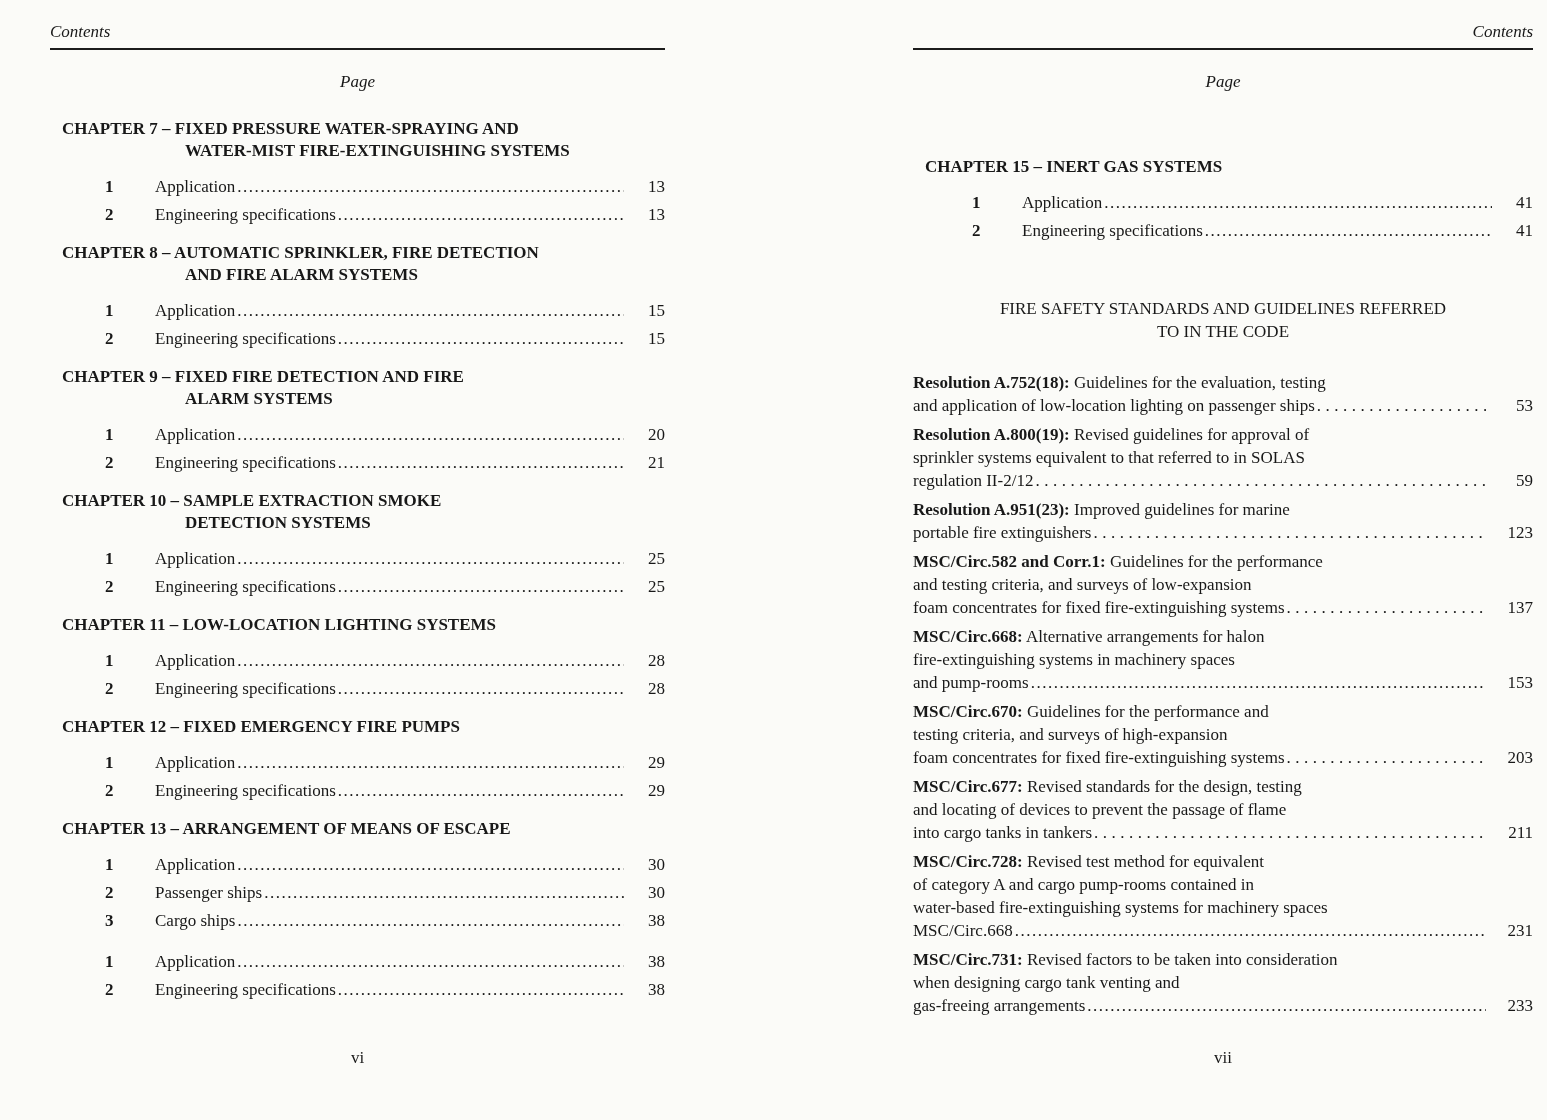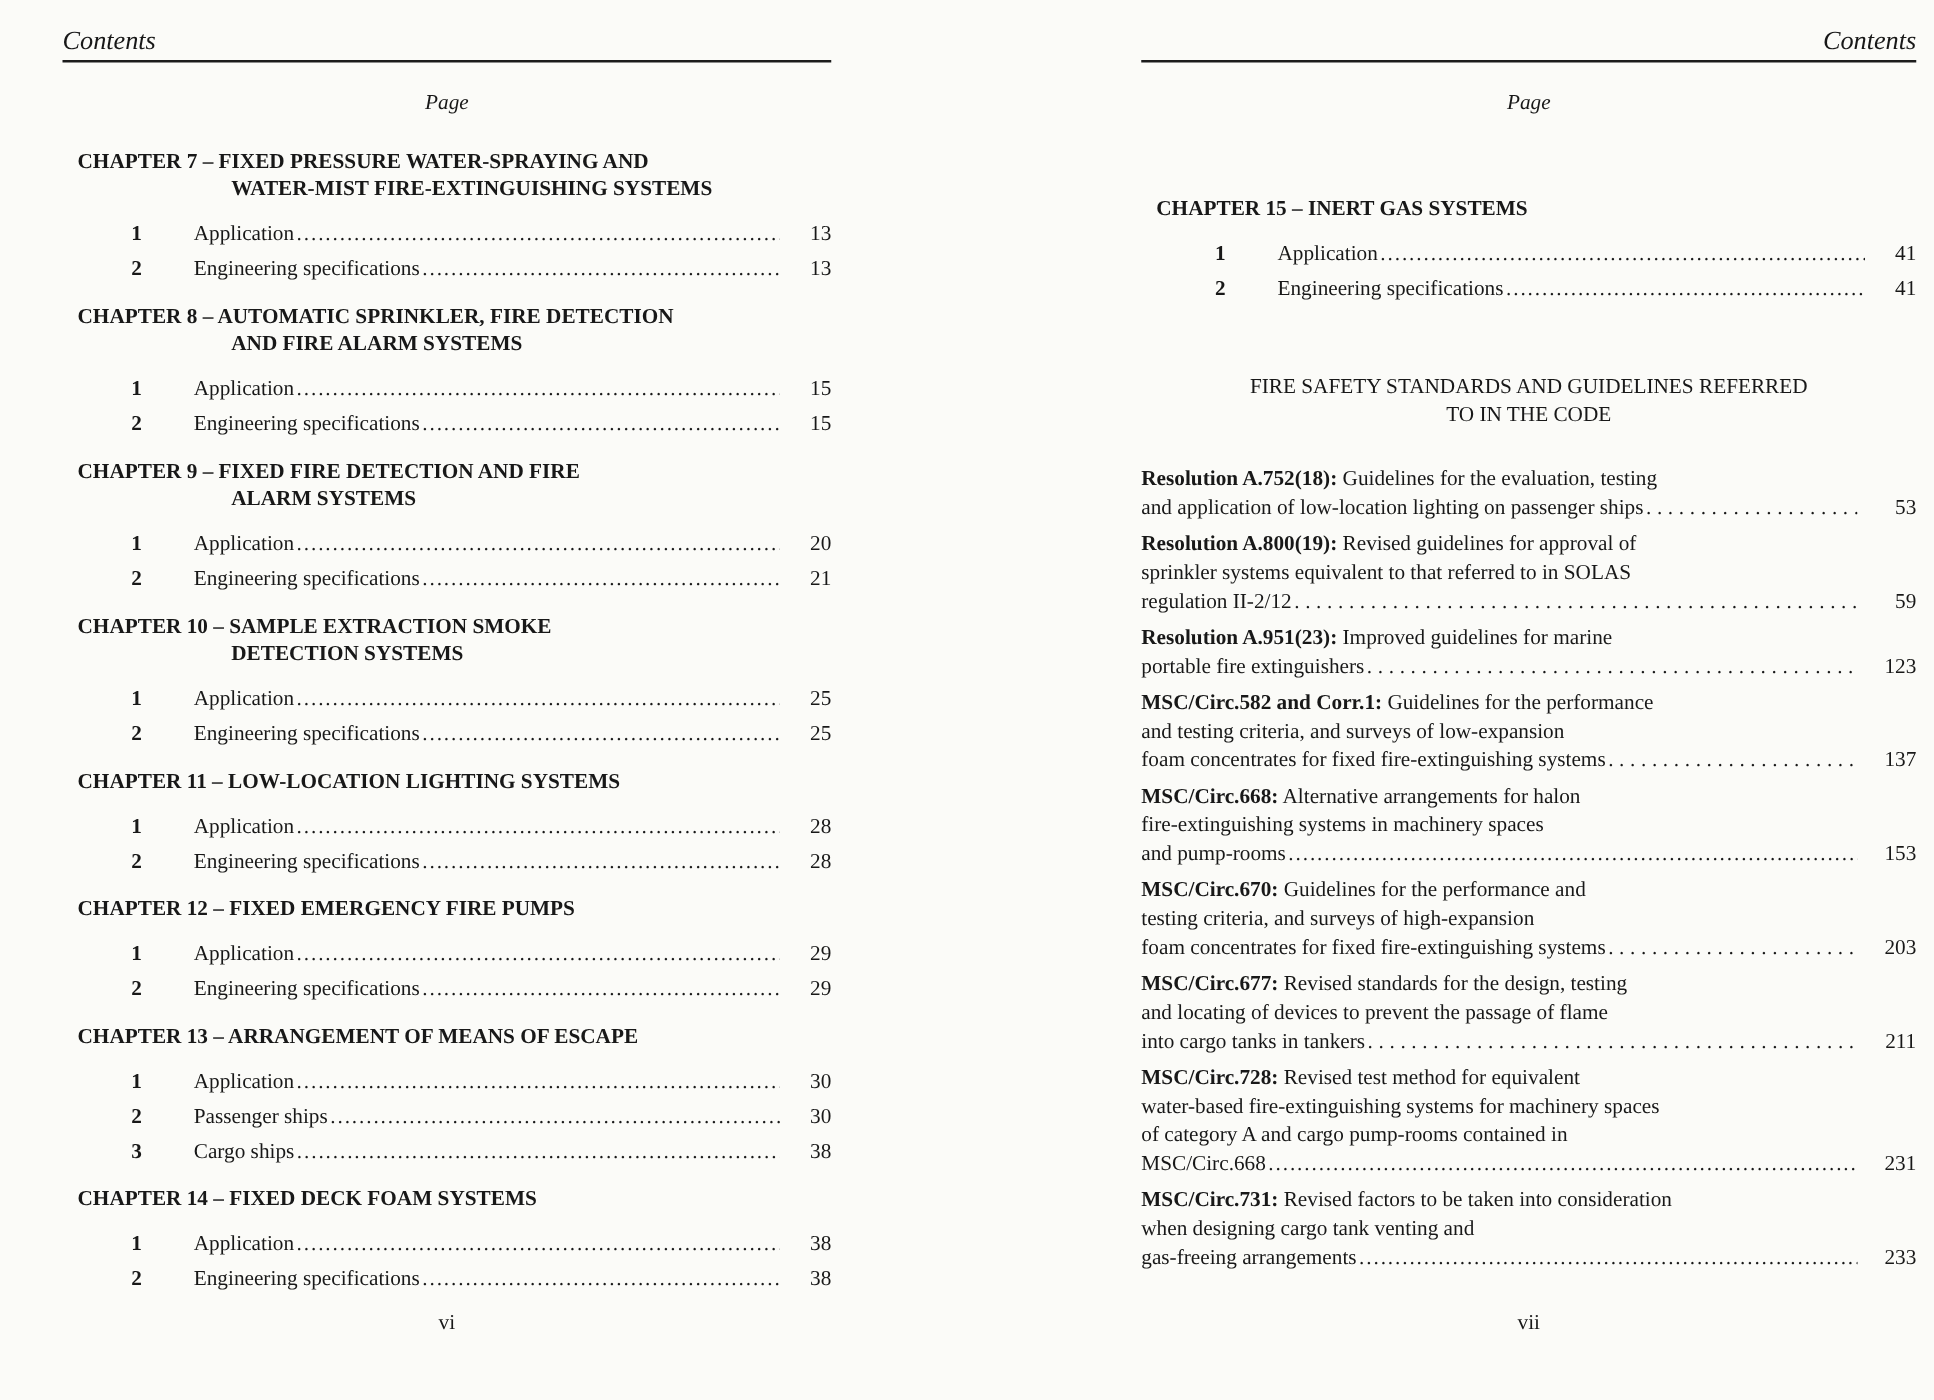--- a/index.html
+++ b/index.html
@@ -10,21 +10,21 @@
     color: #181818;
     font-family: "Liberation Serif", serif;
     font-size: 17px;
     position: relative;
     overflow: hidden;
   }
   .page { position: absolute; top: 22px; }
   .page-left  { left: 50px;  width: 615px; }
   .page-right { left: 913px; width: 620px; }
 
-  .running-head { font-style: italic; font-size: 21px; line-height: 20px; }
+  .running-head { font-style: italic; font-size: 17px; line-height: 20px; }
   .page-right .running-head { text-align: right; }
   .head-rule { border: none; border-top: 2.5px solid #1c1c1c; margin: 6px 0 0 0; height: 0; }
   .page-label { font-style: italic; text-align: center; margin-top: 22px; line-height: 20px; }
 
   .toc { margin-top: 26px; margin-left: 12px; }
   .page-right .toc { margin-top: 64px; }
 
   .chapter { margin-bottom: 13px; }
   .ch-title { margin-bottom: 11px; }
   .ch-line1, .ch-line2 { font-weight: bold; line-height: 22px; white-space: nowrap; }
@@ -194,23 +194,20 @@
       </div>
       <div class="entry">
         <span class="e-num">3</span>
         <span class="e-label">Cargo ships</span>
         <span class="leader"></span>
         <span class="e-page">38</span>
       </div>
     </div>
 
     <div class="chapter">
-      <div class="ch-title">
-        <div class="ch-line1">CHAPTER 14 – FIXED DECK FOAM SYSTEMS</div>
-      </div>
       <div class="entry">
         <span class="e-num">1</span>
         <span class="e-label">Application</span>
         <span class="leader"></span>
         <span class="e-page">38</span>
       </div>
       <div class="entry">
         <span class="e-num">2</span>
         <span class="e-label">Engineering specifications</span>
         <span class="leader"></span>
@@ -340,22 +337,22 @@
         <span class="leader spaced"></span>
         <span class="pagenum">211</span>
       </div>
     </div>
 
     <div class="standard">
       <div class="std-line">
         <span class="std-ref">MSC/Circ.728:</span>
         <span>Revised test method for equivalent</span>
       </div>
+      <div class="std-line">of category A and cargo pump-rooms contained in</div>
       <div class="std-line">water-based fire-extinguishing systems for machinery spaces</div>
-      <div class="std-line">of category A and cargo pump-rooms contained in</div>
       <div class="std-line lastline">
         <span>MSC/Circ.668</span>
         <span class="leader"></span>
         <span class="pagenum">231</span>
       </div>
     </div>
 
     <div class="standard">
       <div class="std-line">
         <span class="std-ref">MSC/Circ.731:</span>

